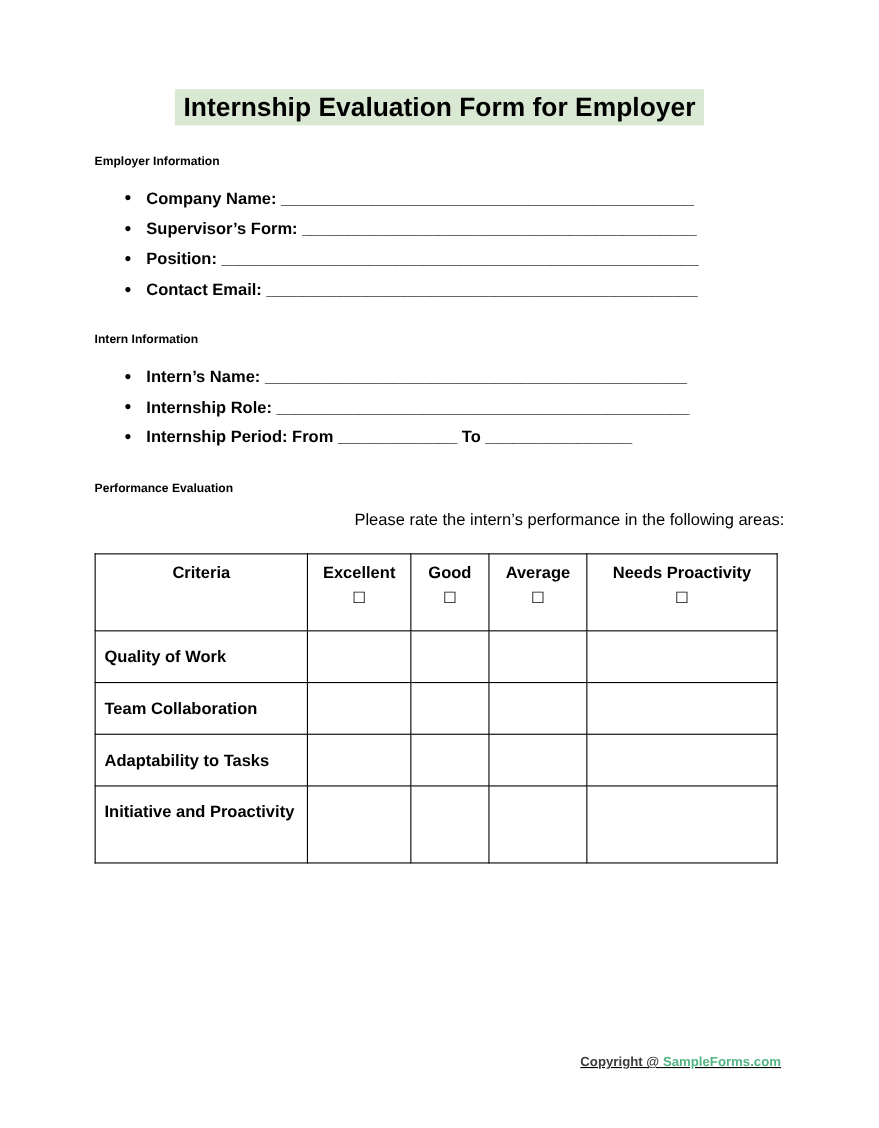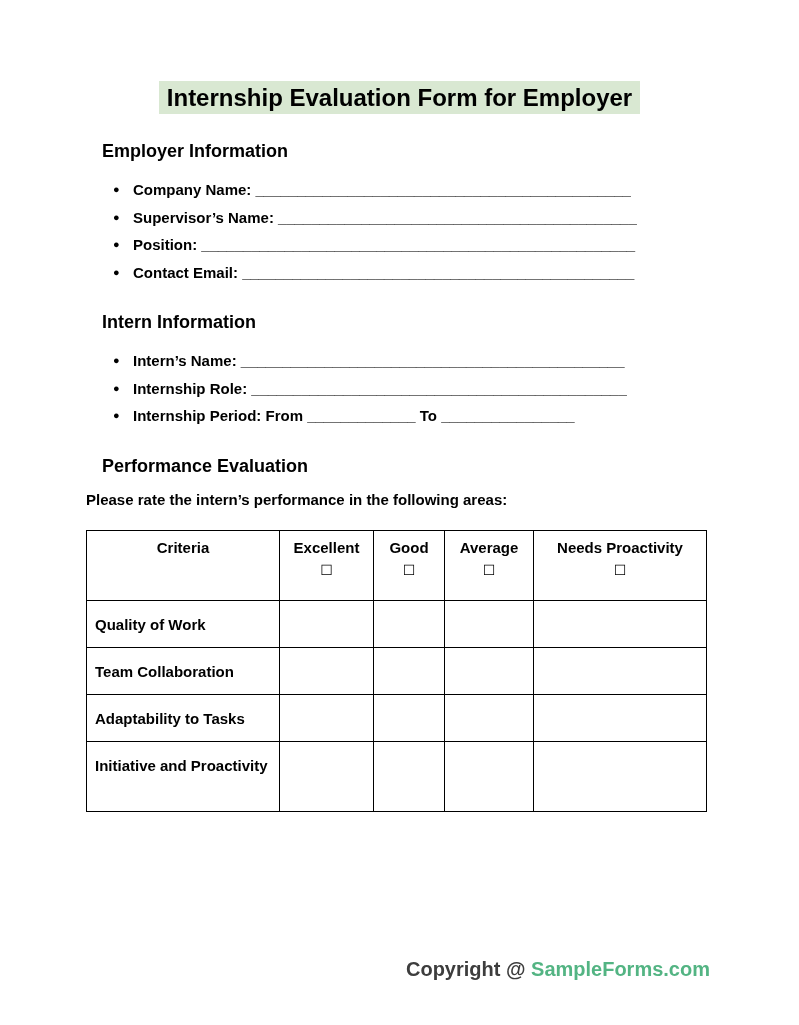--- a/index.html
+++ b/index.html
@@ -29,23 +29,23 @@
   }
   .title {
     display: inline;
     background: #d9e8d2;
     font-size: 24px;
     font-weight: bold;
     padding: 3px 8px;
     line-height: 1.3;
   }
   .section-heading {
-    font-size: 18px;
-    font-weight: bold;
-    margin: 26px 0 14px 16px;
+    font-size: 11px;
+    font-weight: bold;
+    margin: 26px 0 14px 0;
   }
   ul.field-list {
     margin: 0 0 10px 0;
     padding-left: 47px;
     list-style: none;
   }
   ul.field-list li {
     font-size: 15px;
     font-weight: bold;
     line-height: 27.5px;
@@ -58,22 +58,23 @@
     font-size: 11px;
     line-height: 27.5px;
   }
   .blank {
     font-weight: bold;
     letter-spacing: 0px;
     white-space: nowrap;
   }
   .sub-line {
     font-size: 15px;
-    font-weight: bold;
+    font-weight: normal;
     margin: 0 0 22px 0;
+    text-align: right;
   }
   table.eval-table {
     border-collapse: collapse;
     width: 620px;
     table-layout: fixed;
     border-radius: 30px;
   }
   table.eval-table th,
   table.eval-table td {
     border: 1.5px solid #000;
@@ -103,21 +104,22 @@
   table.eval-table tr.row-short td { height: 43px; }
   .col-criteria { width: 193px; }
   .col-excellent { width: 94px; }
   .col-good { width: 71px; }
   .col-average { width: 89px; }
   .col-needs { width: 173px; }
   .footer {
     position: absolute;
     right: 89px;
     top: 958px;
-    font-size: 20px;
+    font-size: 12px;
+    text-decoration: underline;
   }
   .footer .copy {
     color: #3d3d3d;
     font-weight: 600;
   }
   .footer .brand {
     color: #53b483;
     font-weight: bold;
   }
 </style>
@@ -133,21 +135,21 @@
   <div class="section-heading">Employer Information</div>
 
   <ul class="field-list">
     <li>
       <span class="bullet">●</span>
       <span>Company Name:</span>
       <span class="blank">_____________________________________________</span>
     </li>
     <li>
       <span class="bullet">●</span>
-      <span>Supervisor’s Name:</span>
+      <span>Supervisor’s Form:</span>
       <span class="blank">___________________________________________</span>
     </li>
     <li>
       <span class="bullet">●</span>
       <span>Position:</span>
       <span class="blank">____________________________________________________</span>
     </li>
     <li>
       <span class="bullet">●</span>
       <span>Contact Email:</span>

